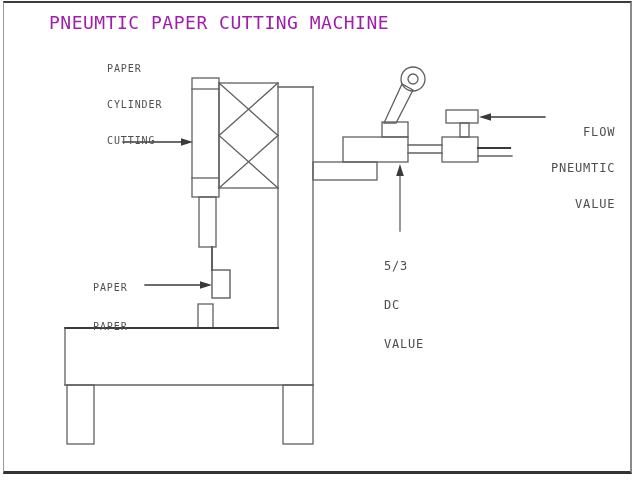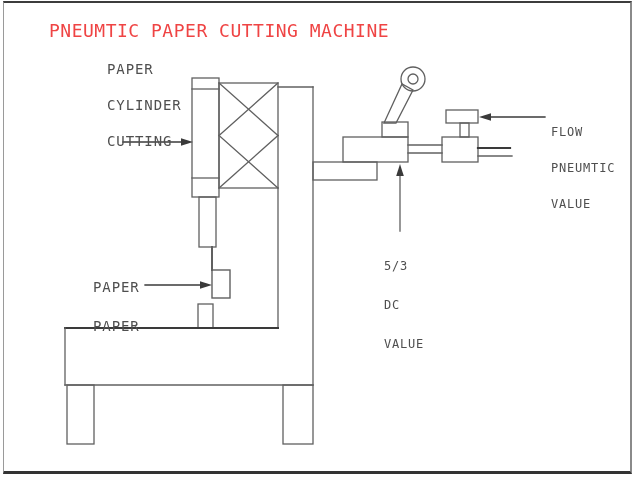--- a/index.html
+++ b/index.html
@@ -23,31 +23,31 @@
     left:3px;top:1px;right:8px;bottom:6px;
     border-top:2px solid #3c3c3c;
     border-left:1px solid #9a9a9a;
     border-right:2px solid #8a8a8a;
     border-bottom:3px solid #333;
     pointer-events:none;
   }
   svg.draw{position:absolute;left:0;top:0;}
   .lbl{position:absolute;white-space:pre;}
   .title{
-    left:49px;top:20px;
+    left:49px;top:12px;
     font-size:18px;letter-spacing:0.5px;
-    color:#ef4444;
+    color:#a21caf;
   }
-  .lbl-small{font-size:14px;letter-spacing:0.9px;line-height:12px;color:var(--text);}
+  .lbl-small{font-size:10px;letter-spacing:0.9px;line-height:12px;color:var(--text);}
   .lbl-med{font-size:12px;letter-spacing:0.8px;color:var(--text);}
   .lbl-machine{left:107px;top:39px;}
   .lbl-cylinder{left:39px;top:122px;line-height:14px;}
   .lbl-cutter{left:93px;top:255px;line-height:13px;}
   .lbl-dcvalve{left:384px;top:234px;line-height:13px;}
-  .lbl-flow{left:551px;top:102px;line-height:12px;}
+  .lbl-flow{left:551px;top:102px;line-height:12px;text-align:right;}
 </style>
 </head>
 <body>
 
 <div class="canvas">
 
   <svg class="draw" width="640" height="480" viewBox="0 0 640 480" fill="none" stroke-linecap="square">
 
     <g stroke="var(--line)" stroke-width="1.3">
       <rect x="192" y="78" width="27" height="119"></rect>

